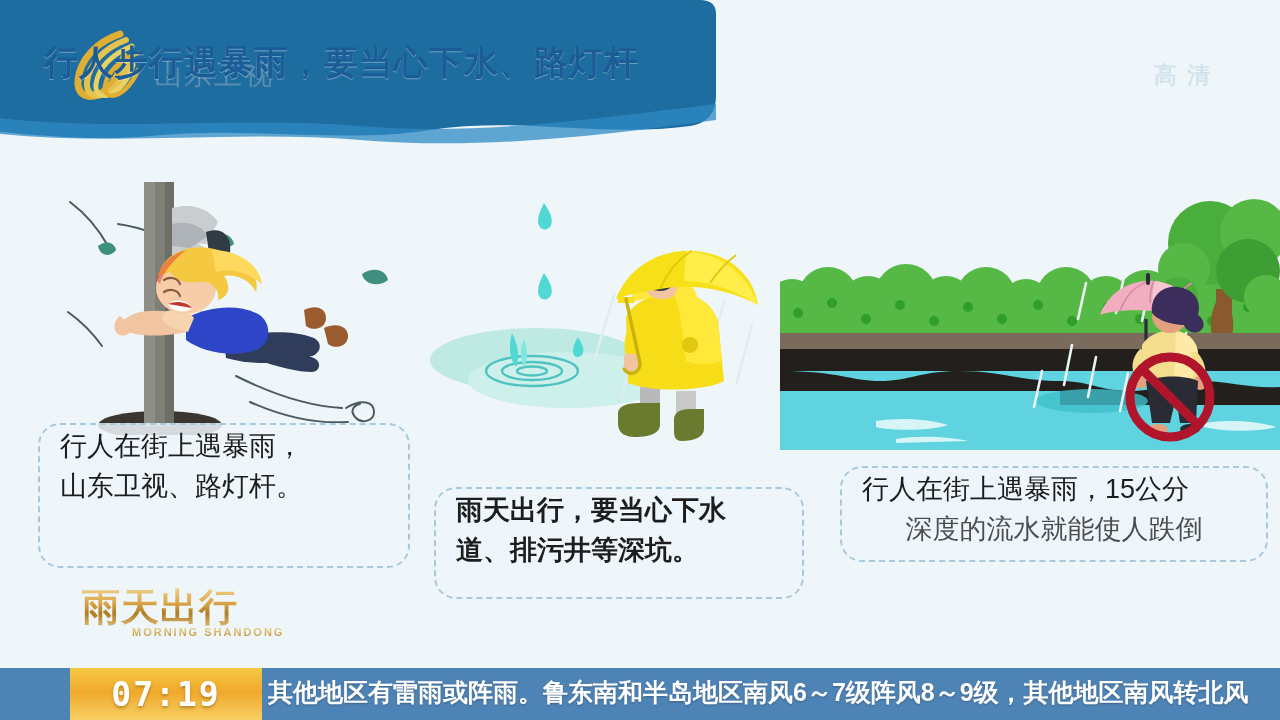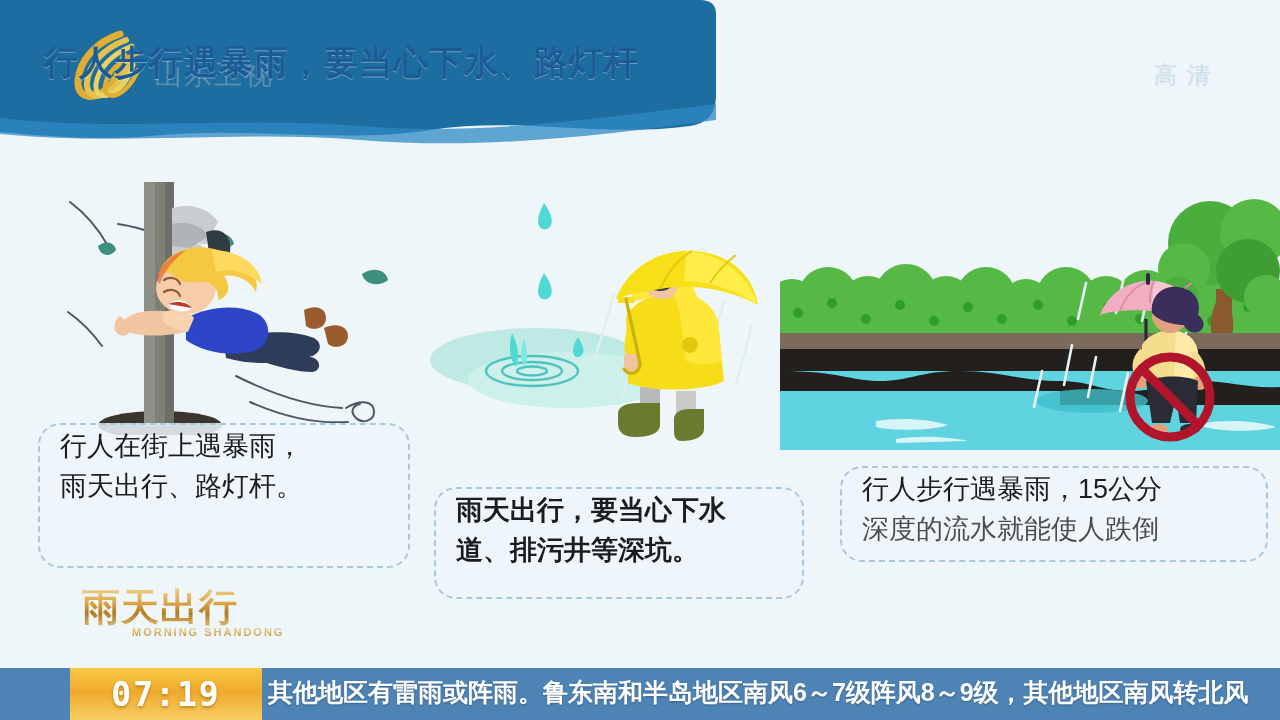--- a/index.html
+++ b/index.html
@@ -54,21 +54,21 @@
     color:#1d1d1d;
     font-size:27px;
     line-height:1.48;
     padding:2px 20px 12px 20px;
     box-sizing:border-box;
     overflow:hidden;
   }
   #cap1{left:38px;top:423px;width:372px;height:145px;}
   #cap2{left:434px;top:487px;width:370px;height:112px;font-weight:bold;}
   #cap3{left:840px;top:466px;width:428px;height:96px;}
-  #cap3 .ln2{opacity:.78;}
+  #cap3 .ln2{opacity:.78;text-align:center;}
 
   
   .prog-logo{position:absolute;left:70px;top:580px;width:200px;height:70px;z-index:7;}
   .prog-logo .cn{
     position:absolute;left:12px;top:2px;width:190px;
     font-size:38px;font-weight:bold;letter-spacing:1px;
     background:linear-gradient(180deg,#f6e2a4 0%,#d9a445 42%,#b07c22 62%,#f2d79a 100%);
     -webkit-background-clip:text;background-clip:text;color:transparent;
     white-space:nowrap;
   }
@@ -375,30 +375,30 @@
 
       <g>
         <circle cx="390" cy="212" r="40" fill="none" stroke="#b0152c" stroke-width="9"></circle>
         <path d="M362,184 L418,240" stroke="#b0152c" stroke-width="9" stroke-linecap="round"></path>
       </g>
     </svg>
   </div>
 
   <div class="caption" id="cap1">
     <div>行人在街上遇暴雨，</div>
-    <div>雨天出行、路灯杆。</div>
+    <div>山东卫视、路灯杆。</div>
   </div>
 
   <div class="caption" id="cap2">
     <div>雨天出行，要当心下水</div>
     <div>道、排污井等深坑。</div>
   </div>
 
   <div class="caption" id="cap3">
-    <div>行人步行遇暴雨，15公分</div>
+    <div>行人在街上遇暴雨，15公分</div>
     <div class="ln2">深度的流水就能使人跌倒</div>
   </div>
 
   <div class="prog-logo">
     <div class="cn">雨天出行</div>
     <div class="en">MORNING SHANDONG</div>
   </div>
 
   <div class="ticker">
     <div class="clock">

